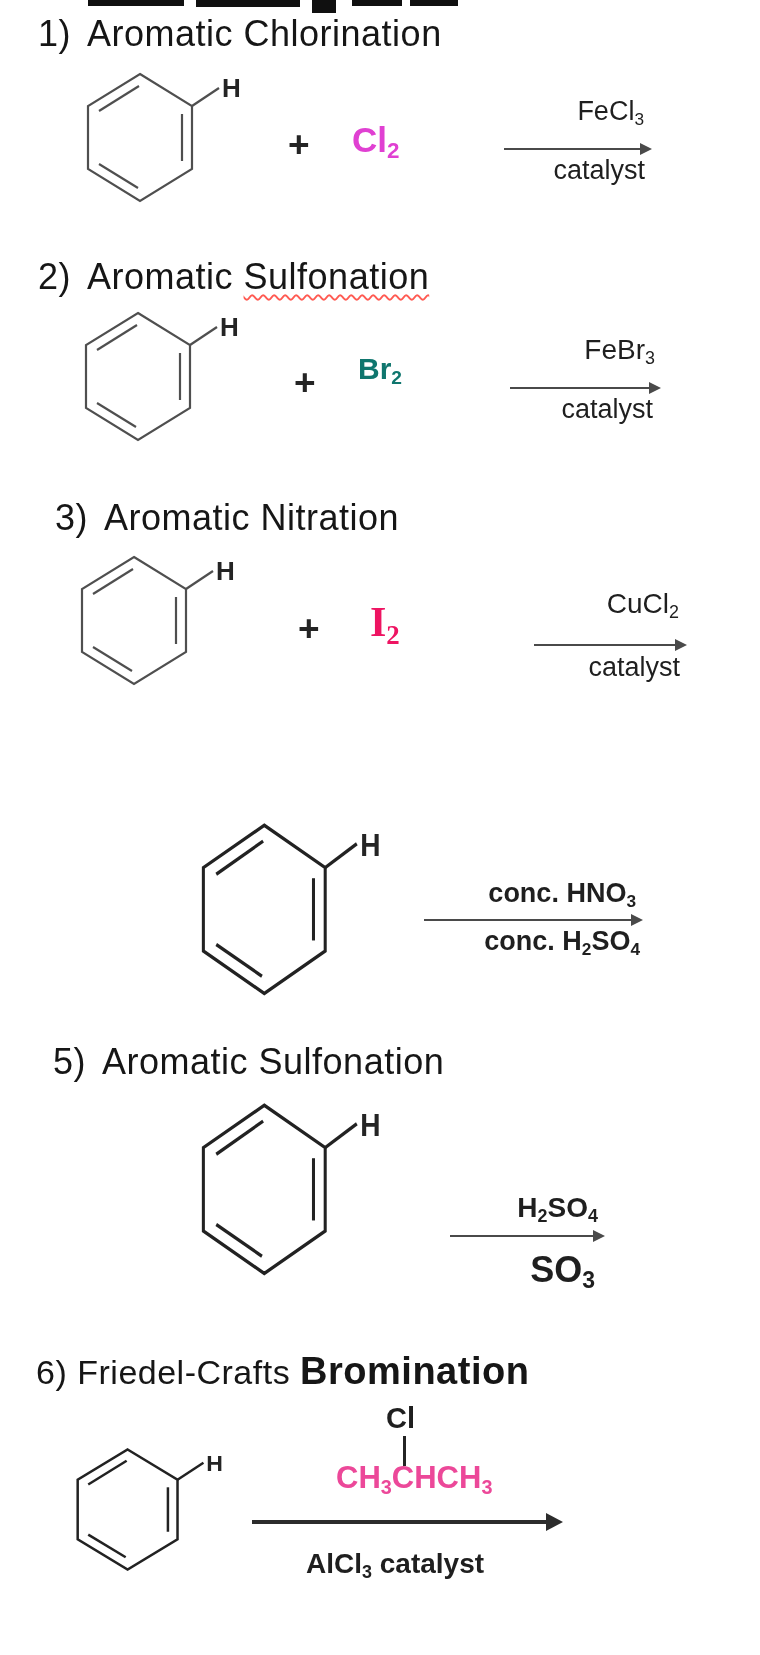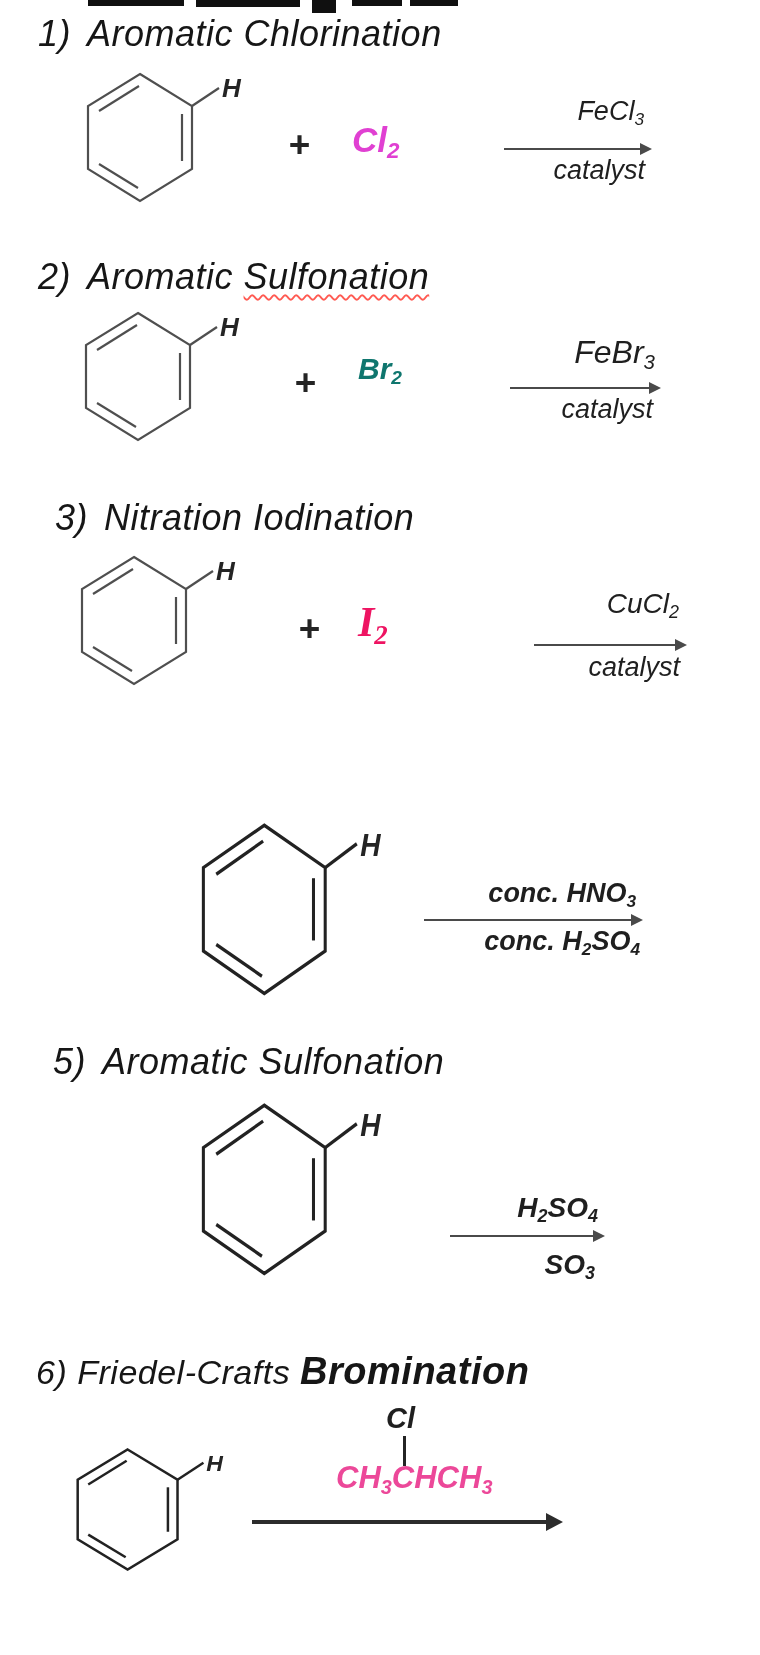--- a/index.html
+++ b/index.html
@@ -1,17 +1,17 @@
 <!DOCTYPE html>
 <html><head>
 <meta charset="utf-8">
 <style>
   html,body{margin:0;padding:0;background:#ffffff;}
   #canvas{position:relative;width:760px;height:1655px;background:#ffffff;overflow:hidden;
-          font-family:"Liberation Sans",sans-serif;color:#1b1b1b;font-style:italic;}
+          font-family:"Liberation Sans",sans-serif;color:#1b1b1b;}
   .frag{position:absolute;top:0;background:#101010;}
   .title{position:absolute;font-size:36px;white-space:nowrap;color:#161616;letter-spacing:0.5px;}
   .title .num{margin-right:16px;}
   .wavy{text-decoration:underline;text-decoration-style:wavy;text-decoration-color:#ff5a52;
         text-decoration-thickness:2px;text-underline-offset:5px;}
   .boldpart{font-weight:700;font-size:38px;}
   .plus{position:absolute;font-size:37px;font-weight:600;color:#242424;}
   .reagent{position:absolute;white-space:nowrap;}
   .sb{font-size:0.64em;vertical-align:-0.28em;}
   .ftext{position:absolute;font-size:27px;color:#1f1f1f;white-space:nowrap;text-align:right;}
@@ -76,41 +76,41 @@
     <line x1="58" y1="124" x2="19" y2="100" stroke="#4f4f4f" stroke-width="2.2"></line>
     <line x1="112" y1="42" x2="139" y2="24" stroke="#4f4f4f" stroke-width="2.2"></line>
     <text class="hlab" x="142" y="33" font-size="26">H</text>
   </svg>
 
   <div class="plus" style="left:294px;top:362px;">+</div>
   <div class="reagent b" style="left:358px;top:352px;font-size:30px;color:#0f766e;">
     <span>Br</span><span class="sb">2</span>
   </div>
 
-  <div class="ftext" style="left:510px;top:334px;width:145px;font-size:32px;">
+  <div class="ftext" style="left:510px;top:334px;width:145px;font-size:28px;">
     <span>FeBr</span><span class="sb">3</span>
   </div>
   <div class="rxn-line" style="left:510px;top:387px;width:140px;"></div>
   <div class="ftext" style="left:508px;top:394px;width:145px;">catalyst</div>
 
   <div class="title" style="left:55px;top:497px;">
-    <span class="num">3)</span><span>Nitration Iodination</span>
+    <span class="num">3)</span><span>Aromatic Nitration</span>
   </div>
 
   <svg style="left:74px;top:546px;" width="175" height="150" viewBox="0 0 175 148">
     <polygon class="ring-outline ring13" points="60,10 112,42 112,105 60,137 8,105 8,42"></polygon>
     <line x1="59" y1="22" x2="19" y2="47" stroke="#4f4f4f" stroke-width="2.2"></line>
     <line x1="102" y1="50" x2="102" y2="97" stroke="#4f4f4f" stroke-width="2.2"></line>
     <line x1="58" y1="124" x2="19" y2="100" stroke="#4f4f4f" stroke-width="2.2"></line>
     <line x1="112" y1="42" x2="139" y2="24" stroke="#4f4f4f" stroke-width="2.2"></line>
     <text class="hlab" x="142" y="33" font-size="26">H</text>
   </svg>
 
   <div class="plus" style="left:298px;top:608px;">+</div>
-  <div class="reagent b" style="left:358px;top:598px;font-size:42px;color:#ee1462;font-family:'Liberation Serif',serif;">
+  <div class="reagent b" style="left:370px;top:598px;font-size:42px;color:#ee1462;font-family:'Liberation Serif',serif;">
     <span>I</span><span class="sb">2</span>
   </div>
 
   <div class="ftext" style="left:534px;top:588px;width:145px;font-size:28px;">
     <span>CuCl</span><span class="sb">2</span>
   </div>
   <div class="rxn-line" style="left:534px;top:644px;width:142px;"></div>
   <div class="ftext" style="left:532px;top:652px;width:148px;">catalyst</div>
 
 
@@ -141,21 +141,21 @@
     <line x1="102" y1="50" x2="102" y2="97" stroke="#222222" stroke-width="2.6"></line>
     <line x1="58" y1="124" x2="19" y2="100" stroke="#222222" stroke-width="2.6"></line>
     <line x1="112" y1="42" x2="139" y2="24" stroke="#222222" stroke-width="2.6"></line>
     <text class="hlab" x="142" y="33" font-size="24">H</text>
   </svg>
 
   <div class="ftext b" style="left:450px;top:1192px;width:148px;font-size:28px;">
     <span>H</span><span class="sb">2</span><span>SO</span><span class="sb">4</span>
   </div>
   <div class="rxn-line" style="left:450px;top:1235px;width:144px;"></div>
-  <div class="ftext b" style="left:450px;top:1249px;width:145px;font-size:28px;">
+  <div class="ftext b" style="left:450px;top:1249px;width:145px;font-size:36px;">
     <span>SO</span><span class="sb">3</span>
   </div>
 
   <div class="title" style="left:36px;top:1350px;font-size:34px;">
     <span class="num" style="margin-right:10px;">6)</span><span>Friedel-Crafts </span><span class="boldpart">Bromination</span>
   </div>
 
   <svg style="left:70px;top:1440px;" width="168" height="140" viewBox="0 0 175 148" preserveAspectRatio="none">
     <polygon class="ring-outline ring46" points="60,10 112,42 112,105 60,137 8,105 8,42"></polygon>
     <line x1="59" y1="22" x2="19" y2="47" stroke="#222222" stroke-width="2.6"></line>
@@ -164,14 +164,17 @@
     <line x1="112" y1="42" x2="139" y2="24" stroke="#222222" stroke-width="2.6"></line>
     <text class="hlab" x="142" y="33" font-size="24">H</text>
   </svg>
 
   <div class="ftext semib" style="left:386px;top:1402px;font-size:29px;">Cl</div>
   <div class="vbond" style="left:403px;top:1436px;height:30px;"></div>
   <div class="reagent b" style="left:336px;top:1460px;font-size:31px;color:#ec4899;">
     <span>CH</span><span class="sb">3</span><span>CHCH</span><span class="sb">3</span>
   </div>
   <div class="rxn-line thick" style="left:252px;top:1520px;width:296px;"></div>
+  <div class="ftext semib" style="left:306px;top:1548px;font-size:28px;">
+    <span>AlCl</span><span class="sb">3</span><span> catalyst</span>
+  </div>
 
 </div>
 
 </body></html>

